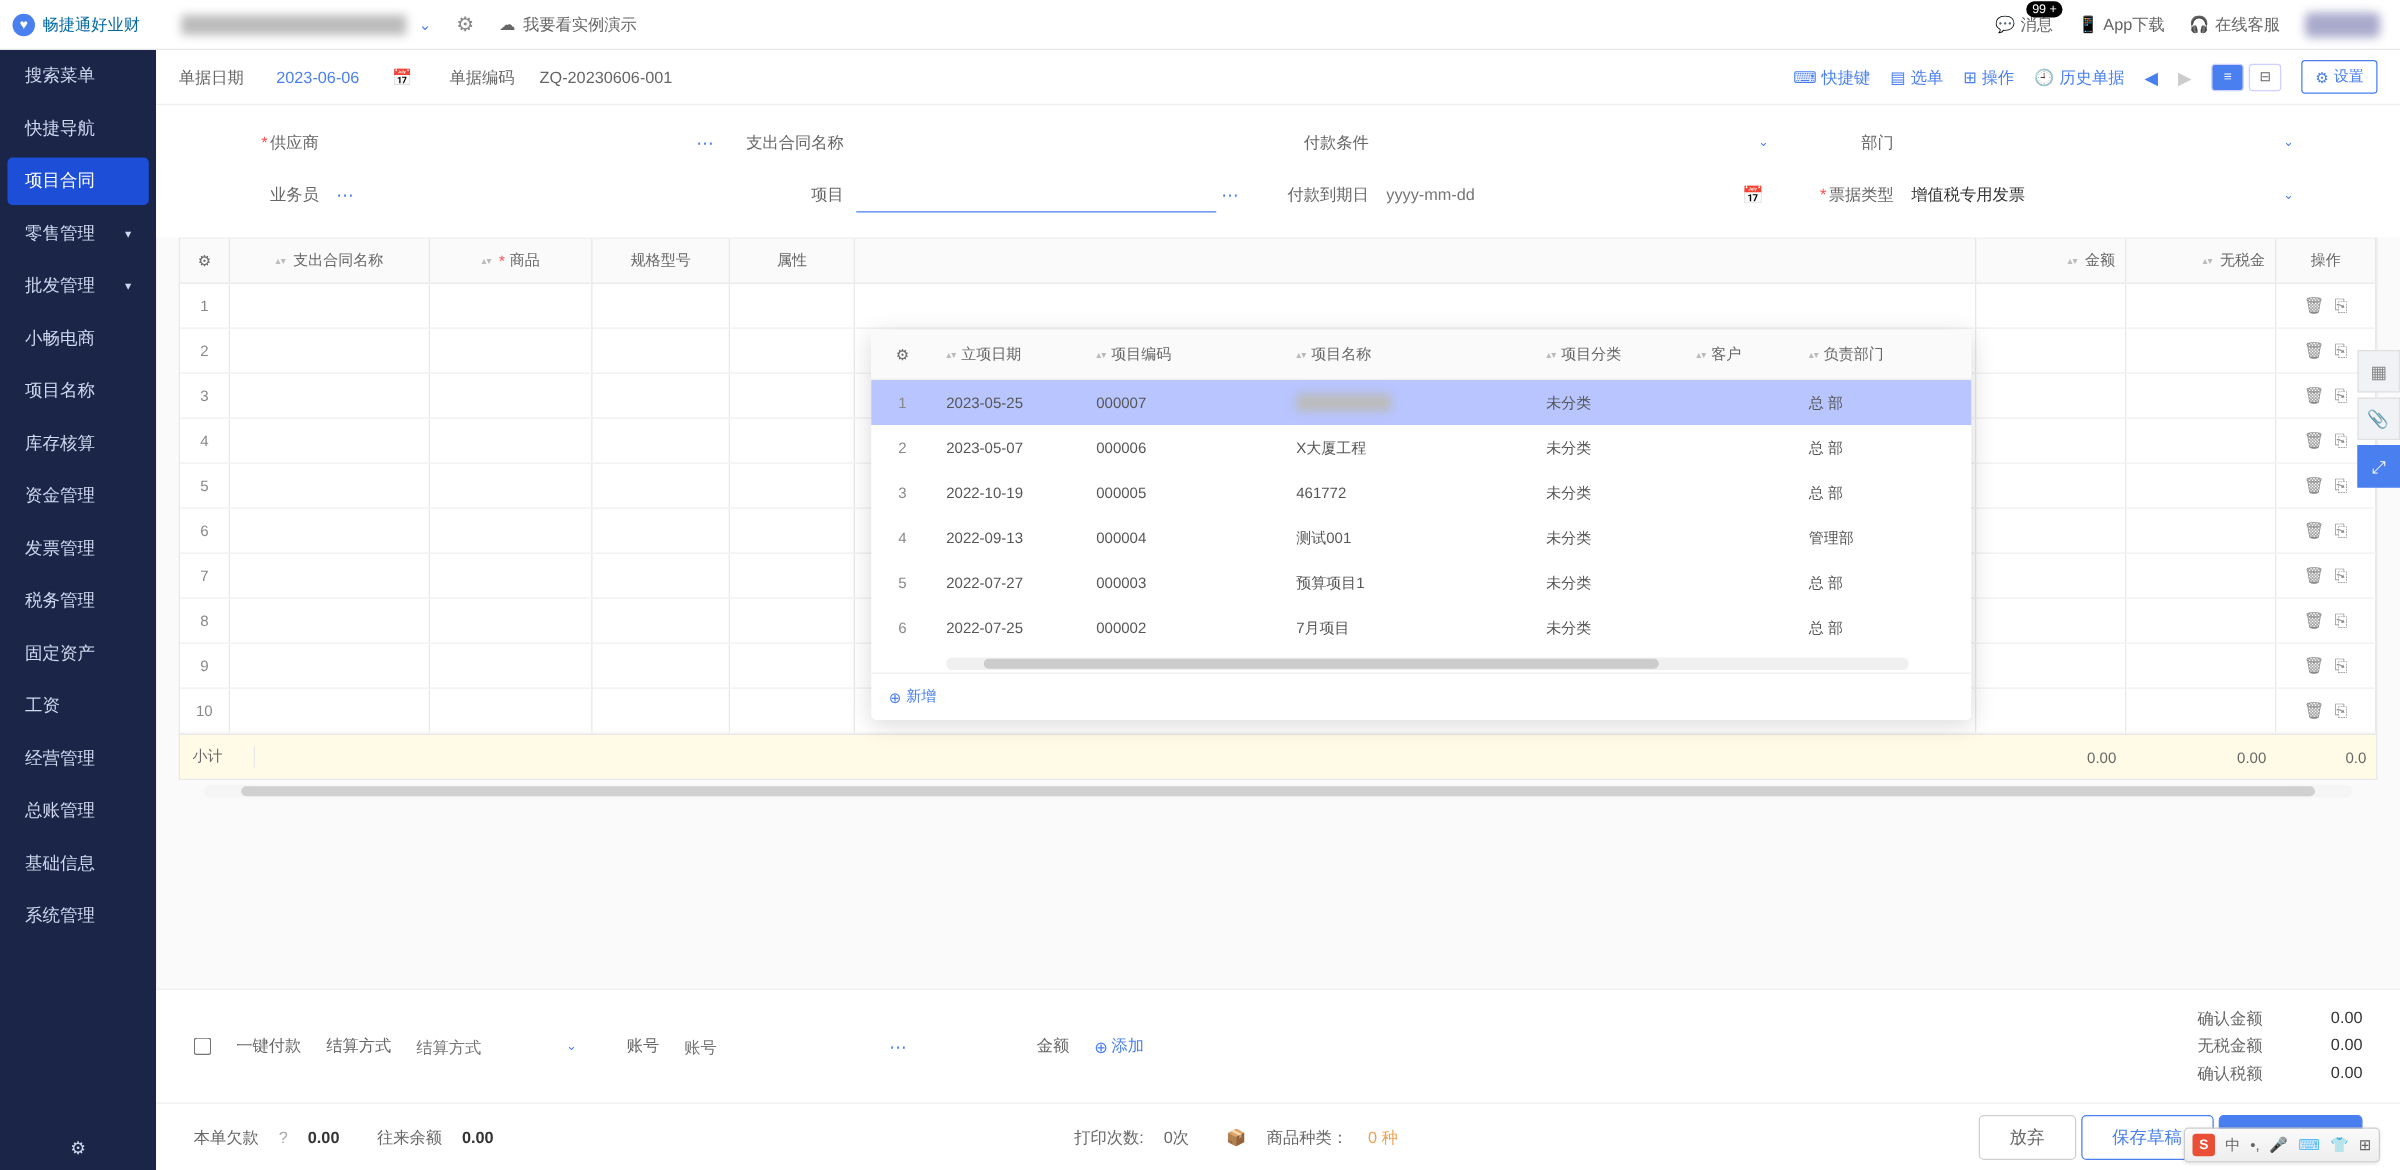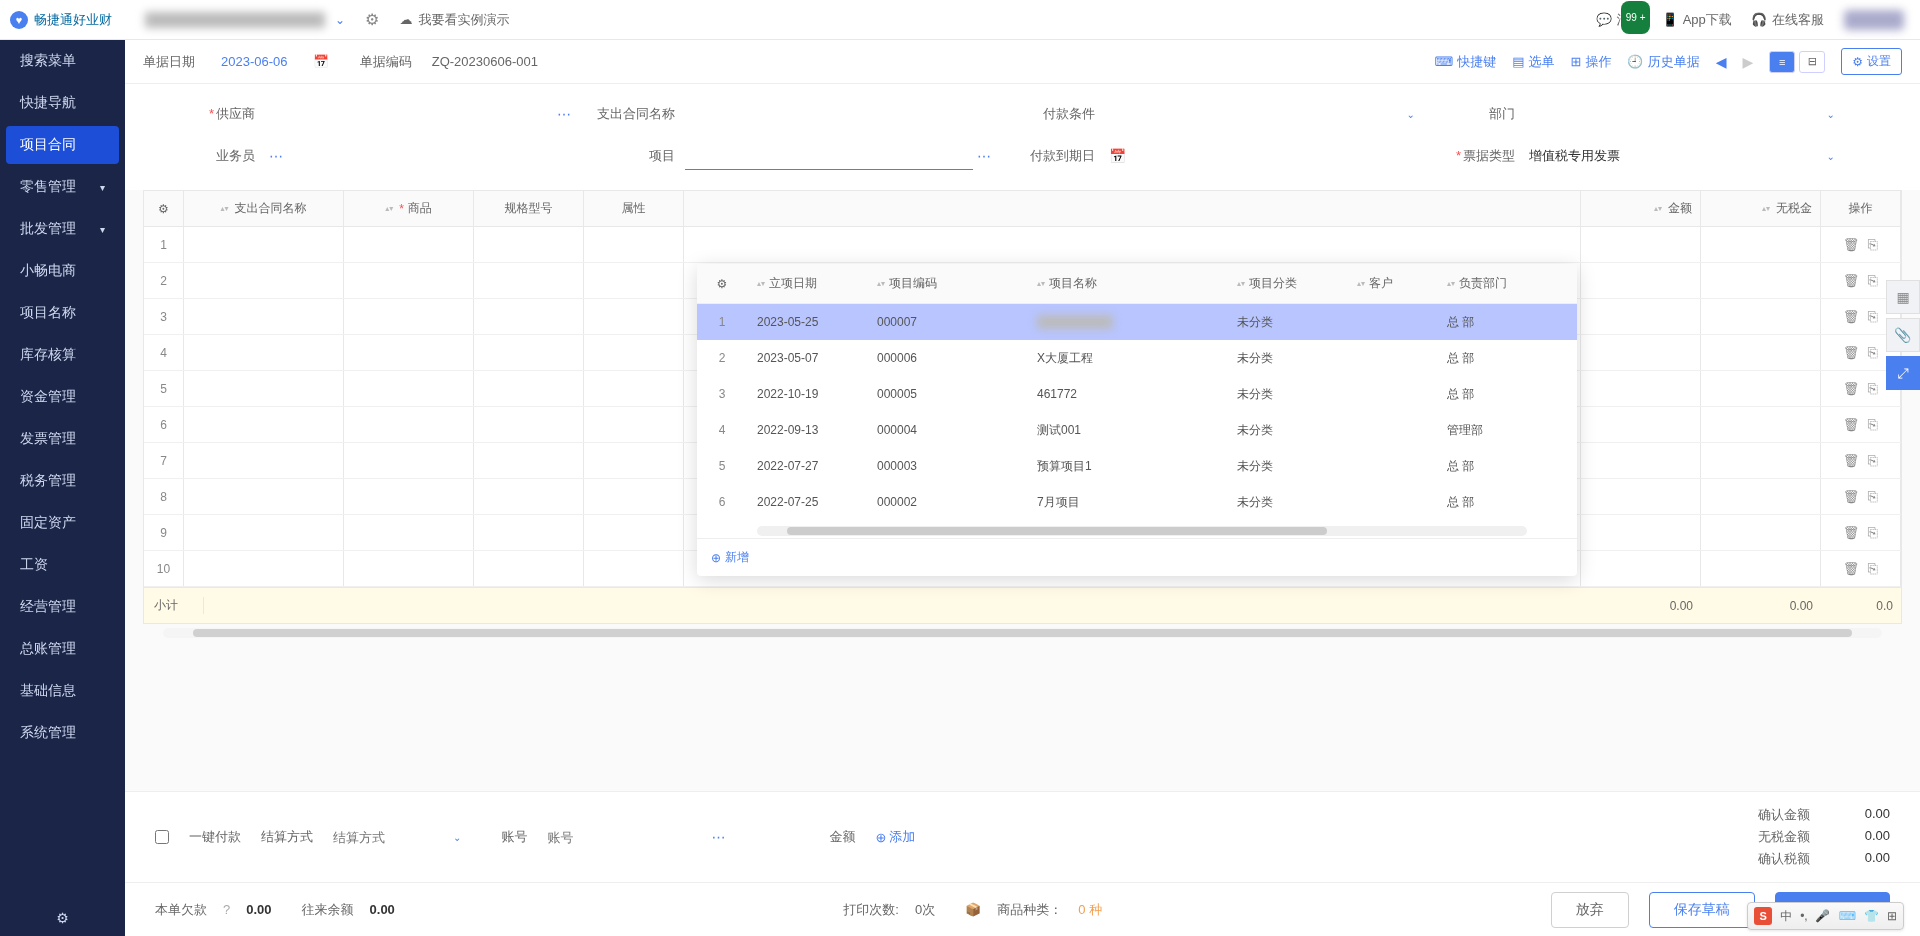--- a/index.html
+++ b/index.html
@@ -11,21 +11,21 @@
 .logo-icon { width: 18px; height: 18px; border-radius: 50%; background: #4a7ff0; display: flex; align-items: center; justify-content: center; color: #fff; font-size: 11px; }
 .logo-text { color: #0369a1; font-size: 13px; font-weight: 500; }
 .edition { background: #2d49b0; color: #fff; font-size: 11px; padding: 2px 6px; position: absolute; top: 40px; left: 10px; border-radius: 2px; }
 .org-select { display: flex; align-items: center; gap: 10px; padding: 0 20px; color: #888; }
 .org-blur { filter: blur(4px); width: 180px; height: 16px; background: #bbb; }
 .chev-down { color: #4a7ff0; font-size: 12px; }
 .gear-icon-top { color: #888; cursor: pointer; }
 .demo-link { display: flex; align-items: center; gap: 6px; color: #666; font-size: 13px; margin-left: 20px; cursor: pointer; }
 .topbar-right { margin-left: auto; display: flex; align-items: center; gap: 20px; font-size: 13px; color: #666; }
 .msg-wrap { position: relative; display: flex; align-items: center; gap: 4px; cursor: pointer; }
-.badge-99 { position: absolute; top: -10px; right: -8px; background: #15803d; color: #fff; font-size: 10px; padding: 11px 5px; border-radius: 8px; }
+.badge-99 { position: absolute; top: -10px; right: -8px; background: #000000; color: #fff; font-size: 10px; padding: 1px 5px; border-radius: 8px; }
 .avatar-blur { width: 60px; height: 20px; filter: blur(4px); background: #aac; border-radius: 4px; }
 
 
 .sidebar { position: absolute; left: 0; top: 40px; bottom: 0; width: 125px; background: #1a2547; color: #d0d8f0; font-size: 14px; overflow-y: auto; }
 .sidebar-item { padding: 12px 20px; cursor: pointer; display: flex; align-items: center; justify-content: space-between; }
 .sidebar-item.active { background: #1d4ed8; color: #fff; border-radius: 4px; margin: 2px 6px; padding: 10px 14px; }
 .sidebar-footer { position: absolute; bottom: 10px; left: 0; right: 0; text-align: center; color: #d0d8f0; cursor: pointer; }
 
 
 .main { position: absolute; left: 125px; right: 0; top: 40px; bottom: 0; background: #fafafa; display: flex; flex-direction: column; }
@@ -109,21 +109,21 @@
 .chk { width: 14px; height: 14px; }
 .settle-sel { border: none; color: #aaa; font-size: 13px; width: 100px; }
 .add-link { color: #4a7ff0; cursor: pointer; display: flex; align-items: center; gap: 3px; }
 .totals { margin-left: auto; text-align: right; font-size: 13px; color: #666; }
 .totals-row { display: flex; gap: 20px; padding: 2px 0; justify-content: flex-end; }
 .totals-val { font-weight: 500; color: #333; width: 60px; text-align: right; }
 
 .bottom-bar2 { height: 54px; border-top: 1px solid #eee; display: flex; align-items: center; padding: 0 30px; gap: 30px; font-size: 13px; color: #666; background: #fff; }
 .info-item { display: flex; align-items: center; gap: 16px; }
 .info-val { font-weight: 600; color: #333; }
-.btn-group { margin-left: auto; display: flex; gap: 20px; }
+.btn-group { margin-left: auto; display: flex; gap: 4px; }
 .btn { padding: 8px 24px; border-radius: 4px; font-size: 14px; cursor: pointer; border: 1px solid #d0d0d0; background: #fff; color: #666; }
 .btn-outline { border-color: #4a7ff0; color: #4a7ff0; }
 .btn-primary { background: #4a7ff0; border-color: #4a7ff0; color: #fff; }
 
 
 .edge-tools { position: absolute; right: 0; top: 280px; display: flex; flex-direction: column; gap: 4px; }
 .edge-btn { width: 34px; height: 34px; background: #f0f2f5; border: 1px solid #e0e0e0; display: flex; align-items: center; justify-content: center; cursor: pointer; color: #888; font-size: 14px; }
 .edge-btn.active { background: #4a7ff0; color: #fff; border-color: #4a7ff0; }
 
 
@@ -292,20 +292,21 @@
         <span class="form-label">业务员</span>
         <span class="field-icon">⋯</span>
       </div>
       <div class="form-field">
         <span class="form-label">项目</span>
         <input class="form-input active" style="">
         <span class="field-icon">⋯</span>
       </div>
       <div class="form-field">
         <span class="form-label">付款到期日</span>
+        <input class="form-input" placeholder="yyyy-mm-dd" style="">
         <span class="field-icon">📅</span>
       </div>
       <div class="form-field">
         <span class="form-label"><span class="req">*</span><span>票据类型</span></span>
         <input class="form-input" value="增值税专用发票" style="">
         <span class="field-chev">⌄</span>
       </div>
     </div>
   </div>
 

